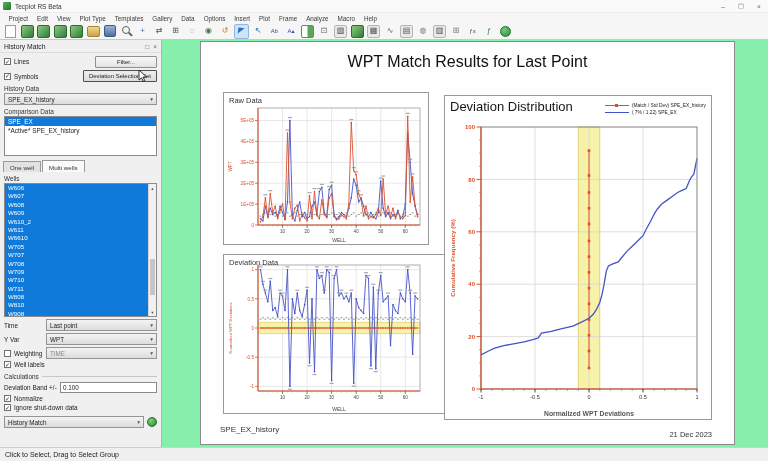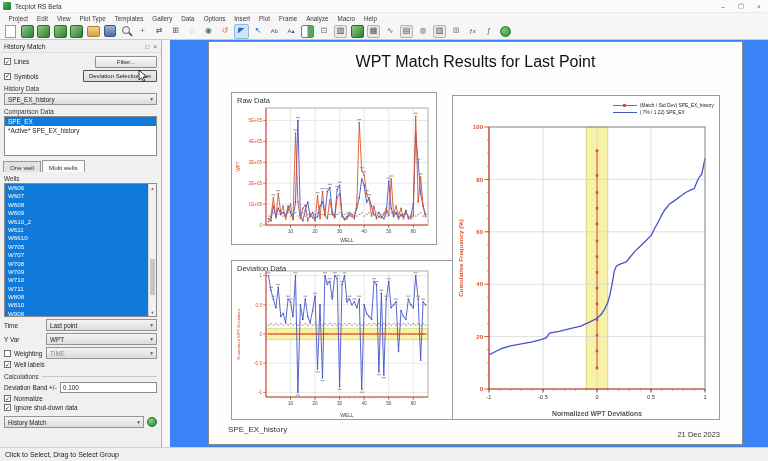--- a/index.html
+++ b/index.html
@@ -93,27 +93,27 @@
   .group-div{display:flex;align-items:center;margin:5px 4px 2px;color:#333;}
   .group-div::after{content:"";flex:1;border-top:1px solid #c6c6c6;margin-left:3px;}
   .txt{flex:1;height:11px;border:1px solid #8a8a8a;background:#fff;font-size:6.3px;
     padding:0 2px;font-family:inherit;color:#222;}
   .bottom-row{display:flex;align-items:center;gap:3px;margin:5px 4px 0;}
   .bottom-row .combo{flex:1;}
   .help-globe{width:10px;height:10px;border-radius:50%;flex:none;
     background:radial-gradient(circle at 35% 30%,#7ed07e,#1f8a2e);border:1px solid #187026;}
 
   
-  .workspace{position:absolute;left:162px;top:0;right:0;bottom:0;background:#3b82f6;overflow:hidden;margin-left:8px;}
+  .workspace{position:absolute;left:162px;top:0;right:0;bottom:0;background:#86efac;overflow:hidden;}
   .page{position:absolute;left:38px;top:1px;width:535px;height:404px;background:#fefefe;
     border:1px solid #8a8a8a;}
   .page-title{position:absolute;top:11px;left:0;right:0;text-align:center;font-size:16px;color:#101010;}
   .frame{position:absolute;background:#fff;border:1px solid #9a9a9a;}
   #frame-raw{left:22px;top:50px;width:206px;height:153px;}
-  #frame-dev{left:22px;top:218px;width:229px;height:160px;}
+  #frame-dev{left:22px;top:212px;width:229px;height:160px;}
   #frame-dist{left:243px;top:53px;width:268px;height:325px;}
   .frame-title{position:absolute;left:5px;top:3px;font-size:7.5px;color:#333;z-index:2;}
   #frame-dist .frame-title{font-size:13px;color:#161616;}
   svg.chart{position:absolute;left:0;top:0;}
   #dist-svg{top:23px;}
   .legend{position:absolute;right:5px;top:6px;z-index:2;}
   .leg-row{display:flex;align-items:center;gap:3px;height:7px;}
   .leg-line{width:24px;height:0;border-top:1.4px solid;position:relative;flex:none;}
   .leg-red{border-color:#d9512c;}
   .leg-red::after{content:"";position:absolute;left:10px;top:-2.4px;width:3px;height:3px;background:#d9512c;}
@@ -976,20 +976,21 @@
               <line x1="156.72727272727272" x2="156.72727272727272" y1="136" y2="139" stroke="#555" stroke-width="0.7"></line>
               <text x="156.72727272727272" y="144" font-size="4.6" fill="#444" text-anchor="middle">50</text>
               <line x1="181.27272727272728" x2="181.27272727272728" y1="136" y2="139" stroke="#555" stroke-width="0.7"></line>
               <text x="181.27272727272728" y="144" font-size="4.6" fill="#444" text-anchor="middle">60</text>
               <text x="115" y="156" font-size="5" fill="#444" text-anchor="middle">WELL</text>
               <text x="8" y="73" font-size="4.1" fill="#d9512c" text-anchor="middle" transform="rotate(-90 8 73)">Normalized WPT Deviations</text>
             </svg>
         </div>
 
         <div class="frame" id="frame-dist">
+          <span class="frame-title">Deviation Distribution</span>
           <div class="legend">
             <div class="leg-row">
               <span class="leg-line leg-red"></span>
               <span class="leg-label">(Match / Std Dev) SPE_EX_history</span>
             </div>
             <div class="leg-row">
               <span class="leg-line leg-blue"></span>
               <span class="leg-label">( 7% / 1.22) SPE_EX</span>
             </div>
           </div>

